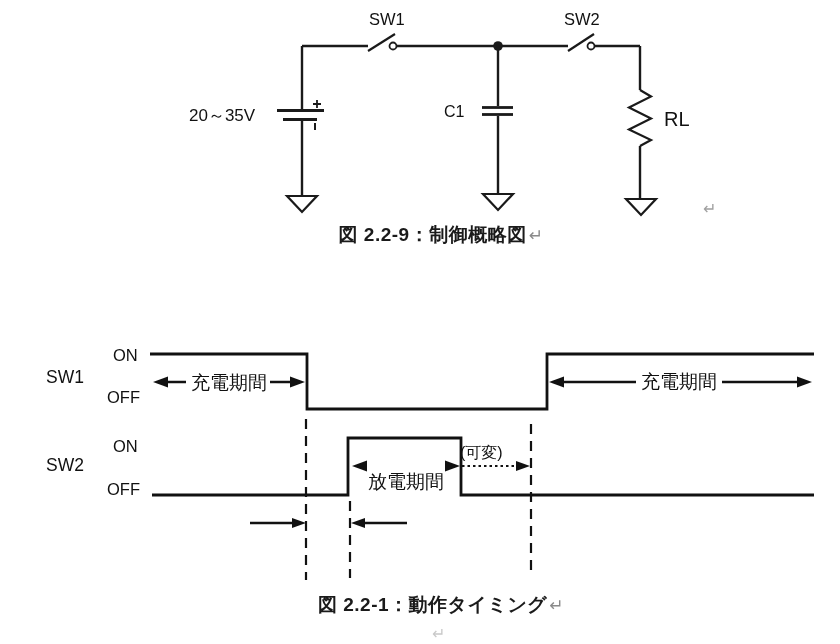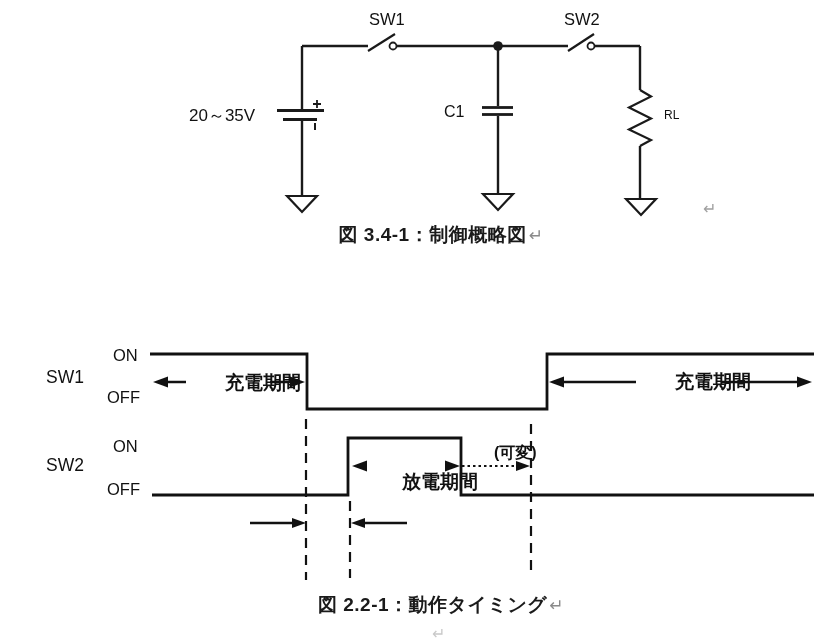--- a/index.html
+++ b/index.html
@@ -1,21 +1,21 @@
 <!DOCTYPE html>
 <html><head>
 <meta charset="utf-8">
 <style>
   html,body{margin:0;padding:0;background:#fff;}
   .screen{
     position:relative;width:840px;height:644px;background:#ffffff;overflow:hidden;
     font-family:"Liberation Sans",sans-serif;color:#1a1a1a;
   }
   .lbl{position:absolute;white-space:nowrap;line-height:1;color:#111;}
-  .cjk{font-weight:700;margin-left:34px;}
+  .cjk{font-weight:400;}
   .caption{
     position:absolute;left:0;width:840px;text-align:center;font-size:19px;
     color:#1a1a1a;transform:translateX(21px);font-weight:600;letter-spacing:.5px;
   }
   .ret{font-weight:400;color:#8a8a8a;padding-left:2px;font-size:17px;}
   .ret-float{position:absolute;font-size:16px;line-height:1;}
   svg{position:absolute;left:0;top:0;}
 </style>
 </head>
 <body>
@@ -105,25 +105,25 @@
         <path d="M351,523 l14,-5 v10 z" fill="#111" stroke="none"></path>
         <path d="M364,523 H407" stroke-width="2.4"></path>
       </g>
     </g>
   </svg>
 
   <div class="lbl" style="left:369px;top:11px;font-size:16.5px;">SW1</div>
   <div class="lbl" style="left:564px;top:11px;font-size:16.5px;">SW2</div>
   <div class="lbl" style="left:189px;top:107px;font-size:17px;">20～35V</div>
   <div class="lbl" style="left:444px;top:104px;font-size:16px;">C1</div>
-  <div class="lbl" style="left:664px;top:109px;font-size:12px;">RL</div>
+  <div class="lbl" style="left:664px;top:109px;font-size:20px;">RL</div>
   <div class="ret-float" style="left:703px;top:201px;color:#a0a0a0;">↵</div>
 
   <div class="caption" style="top:222px;">
-    <span>図 3.4-1：制御概略図</span><span class="ret">↵</span>
+    <span>図 2.2-9：制御概略図</span><span class="ret">↵</span>
   </div>
 
   <div class="lbl" style="left:46px;top:369px;font-size:17.5px;">SW1</div>
   <div class="lbl" style="left:113px;top:347px;font-size:16.5px;">ON</div>
   <div class="lbl" style="left:107px;top:389px;font-size:16.5px;">OFF</div>
   <div class="lbl" style="left:46px;top:457px;font-size:17.5px;">SW2</div>
   <div class="lbl" style="left:113px;top:438px;font-size:16.5px;">ON</div>
   <div class="lbl" style="left:107px;top:481px;font-size:16.5px;">OFF</div>
 
   <div class="lbl cjk" style="left:184px;top:373px;width:90px;text-align:center;font-size:19px;">充電期間</div>

